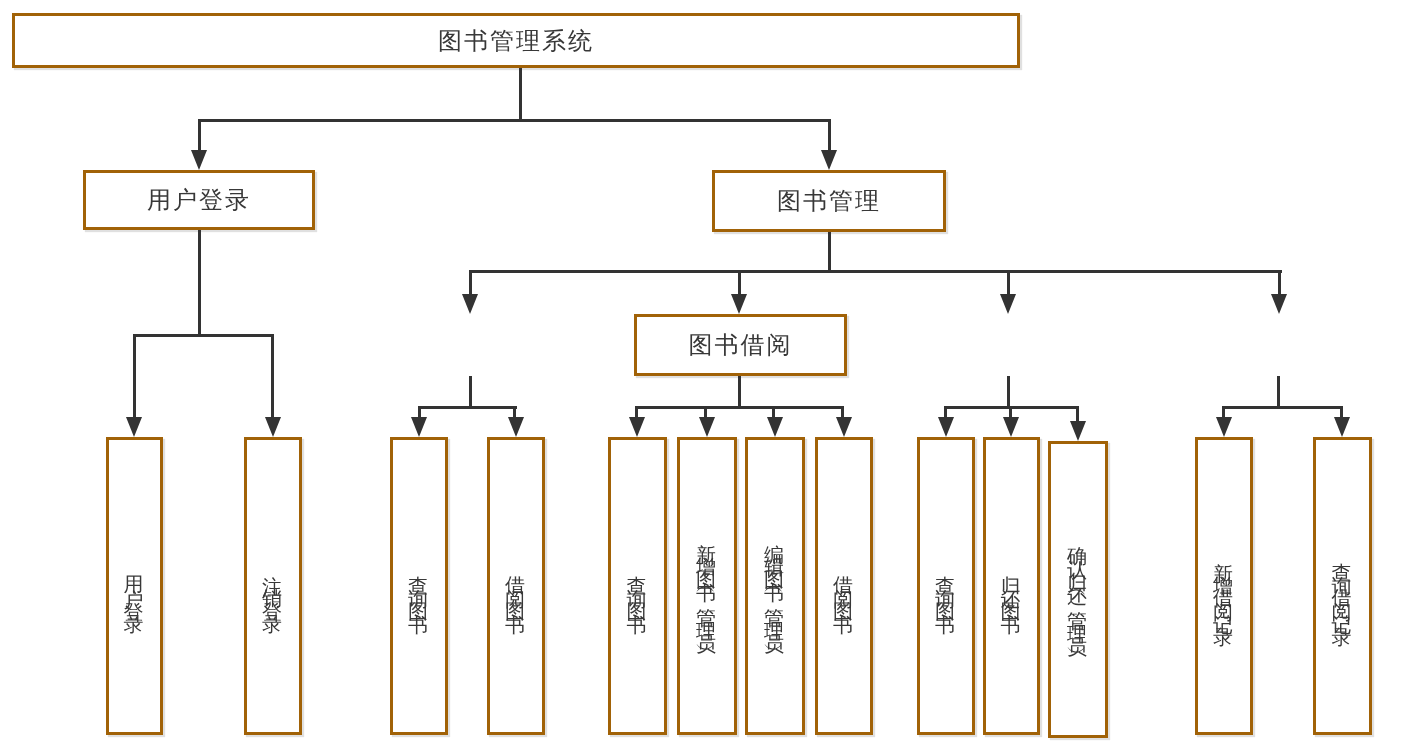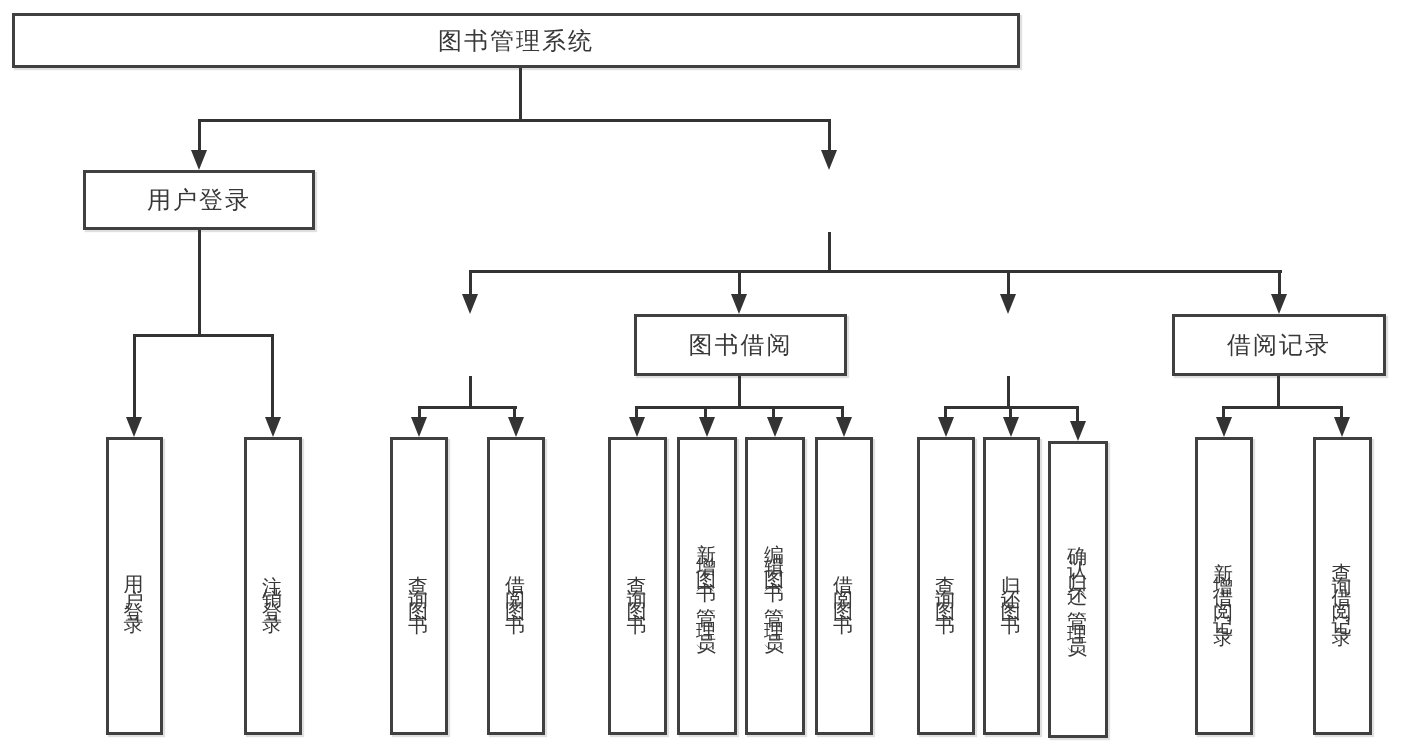--- a/index.html
+++ b/index.html
@@ -2,21 +2,21 @@
 <html><head>
 <meta charset="utf-8">
 <style>
   html,body{margin:0;padding:0;background:#ffffff;}
   .canvas{
     position:relative;width:1405px;height:747px;background:#ffffff;overflow:hidden;
     font-family:"Liberation Sans","DejaVu Sans",sans-serif;color:#383838;
   }
   
   .box{
-    position:absolute;background:#ffffff;border:3px solid #404040;box-sizing:border-box;
+    position:absolute;background:#ffffff;border:3px solid #a16207;box-sizing:border-box;
     display:flex;align-items:center;justify-content:center;
     box-shadow:2px 2px 1px rgba(0,0,0,0.12);
   }
   .hnode{font-size:24px;letter-spacing:2px;white-space:nowrap;}
   .vnode{
     font-size:20px;letter-spacing:13px;
     writing-mode:vertical-rl;text-orientation:mixed;
   }
   
   .vl{position:absolute;width:3px;background:#333333;}
@@ -40,41 +40,41 @@
   <div class="box hnode" style="left:12px;top:13px;width:1008px;height:55px">图书管理系统</div>
 
   <div class="vl" style="left:519px;top:68px;height:53px"></div>
   <div class="hl" style="left:198px;top:119px;width:633px"></div>
   <div class="vl" style="left:198px;top:119px;height:33px"></div>
   <div class="vl" style="left:828px;top:119px;height:33px"></div>
   <div class="ar" style="left:191px;top:150px"></div>
   <div class="ar" style="left:821px;top:150px"></div>
 
   <div class="box hnode" style="left:83px;top:170px;width:232px;height:60px">用户登录</div>
+  <div class="box hnode" style="left:712px;top:170px;width:234px;height:62px">图书管理</div>
 
   <div class="vl" style="left:198px;top:230px;height:107px"></div>
   <div class="hl" style="left:133px;top:334px;width:141px"></div>
   <div class="vl" style="left:133px;top:334px;height:84px"></div>
   <div class="vl" style="left:271px;top:334px;height:84px"></div>
   <div class="ar" style="left:126px;top:417px"></div>
   <div class="ar" style="left:265px;top:417px"></div>
 
   <div class="vl" style="left:828px;top:232px;height:41px"></div>
   <div class="hl" style="left:469px;top:270px;width:813px"></div>
   <div class="vl" style="left:469px;top:270px;height:27px"></div>
   <div class="vl" style="left:738px;top:270px;height:27px"></div>
   <div class="vl" style="left:1007px;top:270px;height:27px"></div>
   <div class="vl" style="left:1278px;top:270px;height:27px"></div>
   <div class="ar" style="left:462px;top:294px"></div>
   <div class="ar" style="left:731px;top:294px"></div>
   <div class="ar" style="left:1000px;top:294px"></div>
   <div class="ar" style="left:1271px;top:294px"></div>
 
   <div class="box hnode" style="left:634px;top:314px;width:213px;height:62px">图书借阅</div>
-  <div class="box hnode" style="left:1172px;top:314px;width:214px;height:62px">借阅记录</div>
 
   <div class="vl" style="left:469px;top:376px;height:33px"></div>
   <div class="hl" style="left:418px;top:406px;width:99px"></div>
   <div class="vl" style="left:418px;top:406px;height:12px"></div>
   <div class="vl" style="left:513px;top:406px;height:12px"></div>
   <div class="ar" style="left:411px;top:417px"></div>
   <div class="ar" style="left:508px;top:417px"></div>
 
   <div class="vl" style="left:738px;top:376px;height:33px"></div>
   <div class="hl" style="left:635px;top:406px;width:209px"></div>

